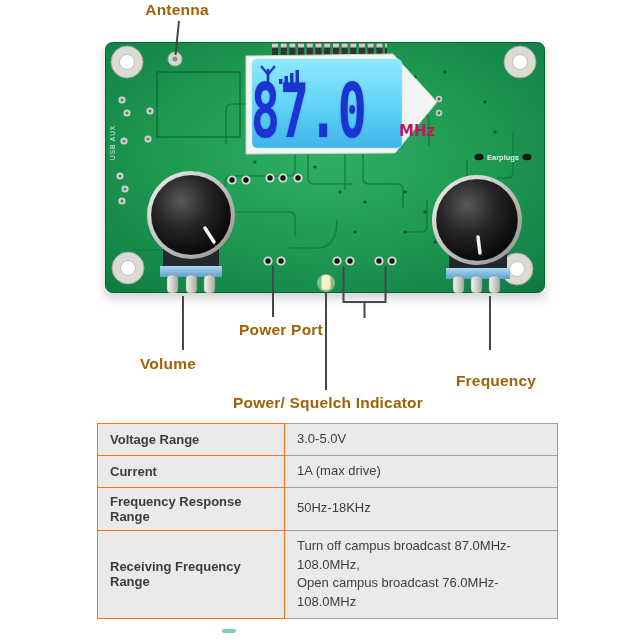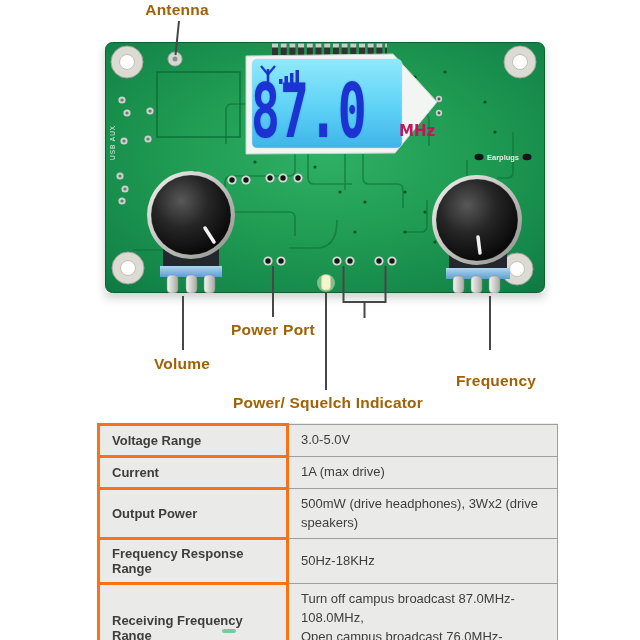--- a/index.html
+++ b/index.html
@@ -36,39 +36,39 @@
   .leads{position:absolute;left:0;top:0;z-index:5;pointer-events:none;}
   
   table.spec{
     position:absolute;left:97px;top:423px;width:461px;z-index:1;
     border-collapse:collapse;background:#eaeae8;
     font-size:13px;color:#3d3d3d;
     border:1px solid #8f8f8f;table-layout:fixed;
   }
   table.spec th{
     width:166px;text-align:left;font-weight:700;
-    padding:6px 8px 6px 12px;border:3px solid #f97316;vertical-align:middle;
+    padding:6px 8px 6px 12px;border:1px solid #f97316;vertical-align:middle;
   }
   table.spec td{
     font-weight:400;padding:6px 16px 6px 12px;border:1px solid #9e9e9e;
     vertical-align:middle;white-space:pre-line;line-height:1.45;
   }
   .photo-artifact{
     position:absolute;left:222px;top:629px;width:14px;height:4px;
     background:#46c584;border-radius:2px;opacity:.75;z-index:1;
   }
 </style>
 </head>
 <body>
 
 <div class="canvas">
 
   <div class="callout" style="left:177px;top:1px">Antenna</div>
-  <div class="callout" style="left:182px;top:355px">Volume</div>
-  <div class="callout" style="left:273px;top:321px">Power Port</div>
+  <div class="callout" style="left:168px;top:355px">Volume</div>
+  <div class="callout" style="left:281px;top:321px">Power Port</div>
   <div class="callout" style="left:496px;top:372px">Frequency</div>
   <div class="callout" style="left:328px;top:394px">Power/ Squelch Indicator</div>
 
   <div class="board-wrap">
     <svg width="440" height="251" viewBox="0 0 440 251">
       <defs>
         <radialGradient id="boardGrad" cx="50%" cy="45%" r="80%">
           <stop offset="0%" stop-color="#2fb065"></stop>
           <stop offset="45%" stop-color="#1f9a52"></stop>
           <stop offset="82%" stop-color="#128348"></stop>
@@ -321,24 +321,20 @@
     <tbody>
         <tr>
           <th>Voltage Range</th>
           <td>3.0-5.0V</td>
         </tr>
         <tr>
           <th>Current</th>
           <td>1A (max drive)</td>
         </tr>
         <tr>
-          <th>Output Power</th>
-          <td>500mW (drive headphones), 3Wx2 (drive speakers)</td>
-        </tr>
-        <tr>
           <th>Frequency Response Range</th>
           <td>50Hz-18KHz</td>
         </tr>
         <tr>
           <th>Receiving Frequency Range</th>
           <td>Turn off campus broadcast 87.0MHz-108.0MHz,
 Open campus broadcast 76.0MHz-108.0MHz</td>
         </tr>
       </tbody>
   </table>

